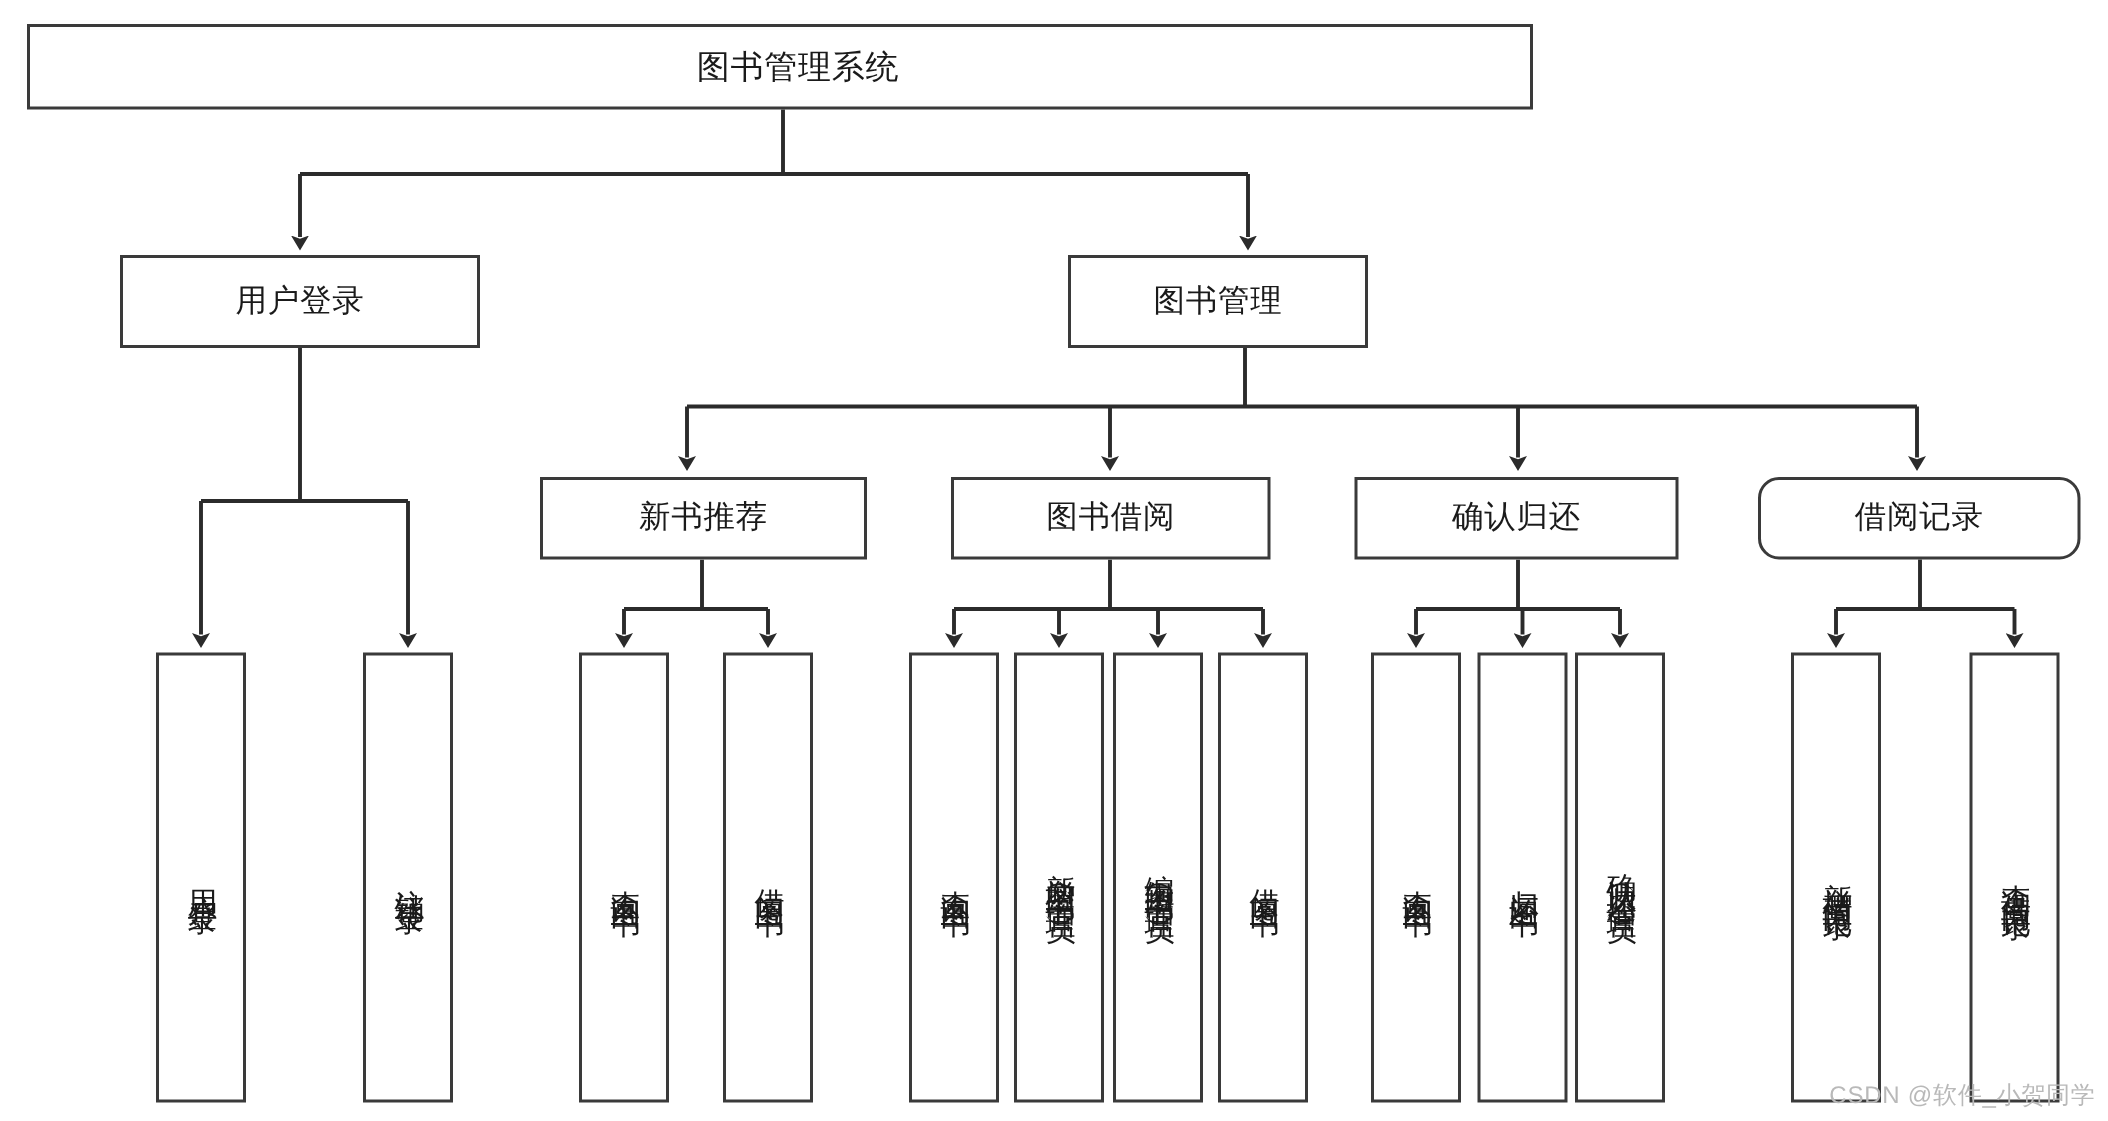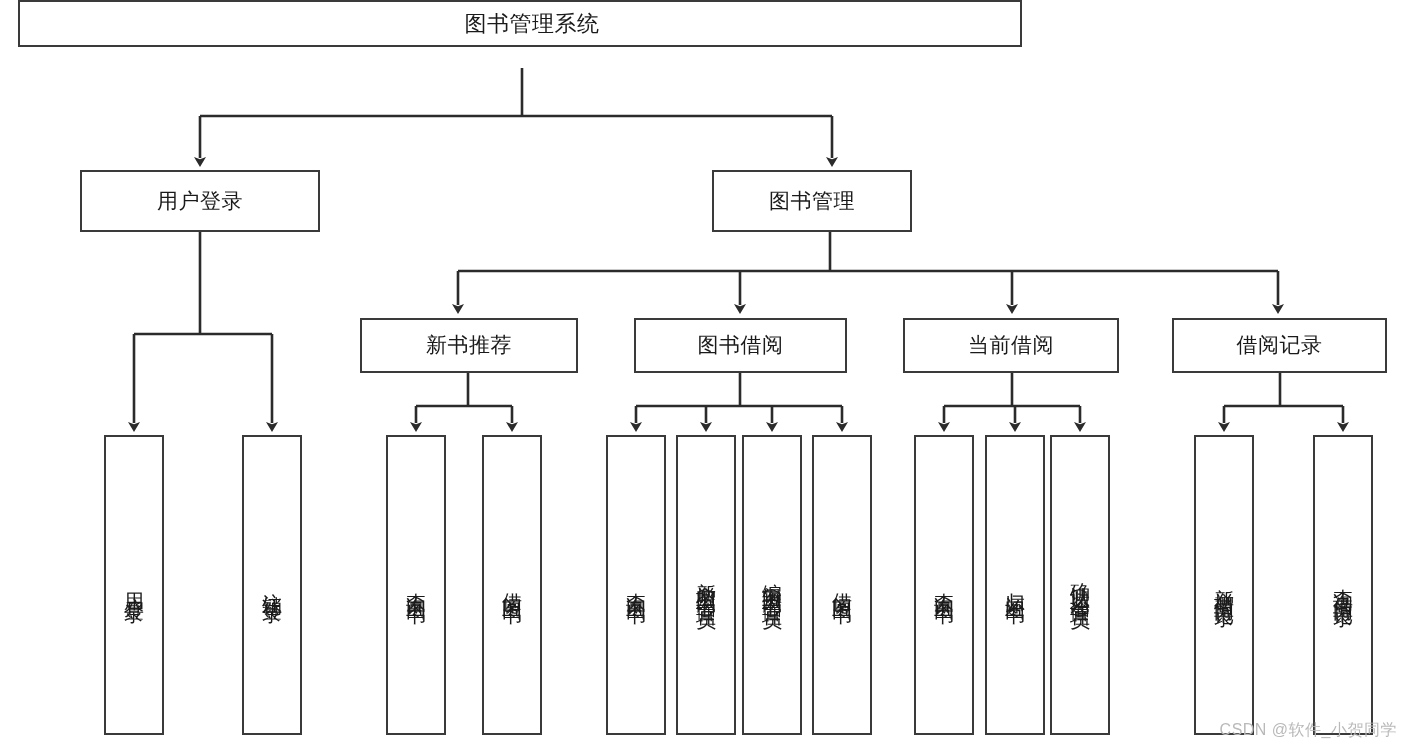--- a/index.html
+++ b/index.html
@@ -124,41 +124,41 @@
     </g>
 
     <g stroke="#2b2b2b" stroke-width="2.6" fill="none">
       <path d="M1280,373 L1280,406"></path>
       <path d="M1224,406 L1343,406"></path>
       <path d="M1224,406 L1224,423" marker-end="url(#arrow)"></path>
       <path d="M1343,406 L1343,423" marker-end="url(#arrow)"></path>
     </g>
   </svg>
 
-  <div class="node-box root" style="left:18px; top:0; width:1004px; height:47px;padding-left:24px;">
+  <div class="node-box root" style="left:18px; top:16px; width:1004px; height:57px;padding-left:24px;">
     <span class="node-label">图书管理系统</span>
   </div>
 
   <div class="node-box" style="left:80px; top:170px; width:240px; height:62px;">
     <span class="node-label">用户登录</span>
   </div>
   <div class="node-box" style="left:712px; top:170px; width:200px; height:62px;">
     <span class="node-label">图书管理</span>
   </div>
 
   <div class="node-box" style="left:634px; top:318px; width:213px; height:55px;">
     <span class="node-label">图书借阅</span>
   </div>
   <div class="node-box" style="left:360px; top:318px; width:218px; height:55px;">
     <span class="node-label">新书推荐</span>
   </div>
   <div class="node-box" style="left:903px; top:318px; width:216px; height:55px;">
-    <span class="node-label">当前借阅</span>
-  </div>
-  <div class="node-box" style="left:1172px; top:318px; width:215px; height:55px;">
+    <span class="node-label">确认归还</span>
+  </div>
+  <div class="node-box" style="left:1172px; top:318px; width:215px; height:55px;border-radius:14px;">
     <span class="node-label">借阅记录</span>
   </div>
 
   <div class="node-box vertical" style="left:104px; top:435px; width:60px; height:300px;">
     <span class="node-label">用户登录</span>
   </div>
   <div class="node-box vertical" style="left:242px; top:435px; width:60px; height:300px;">
     <span class="node-label">注销登录</span>
   </div>
 

